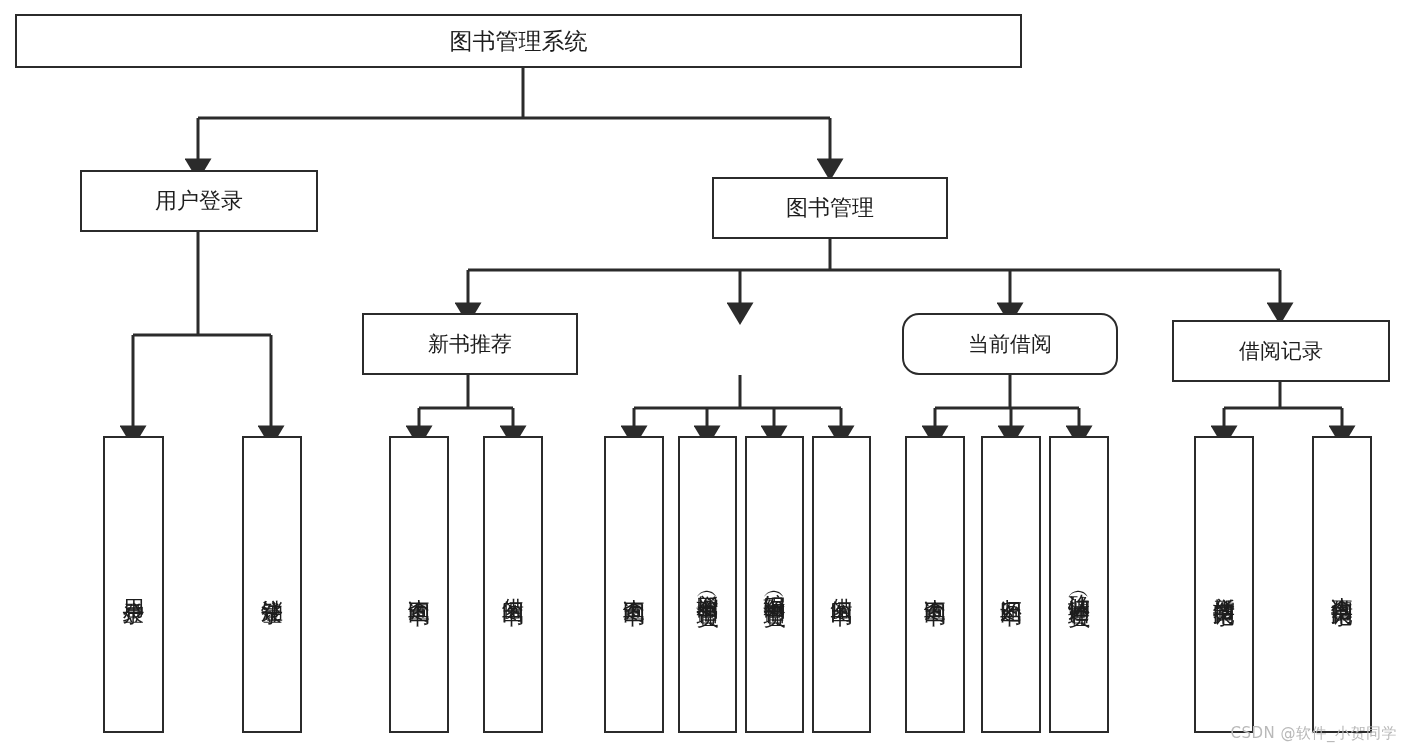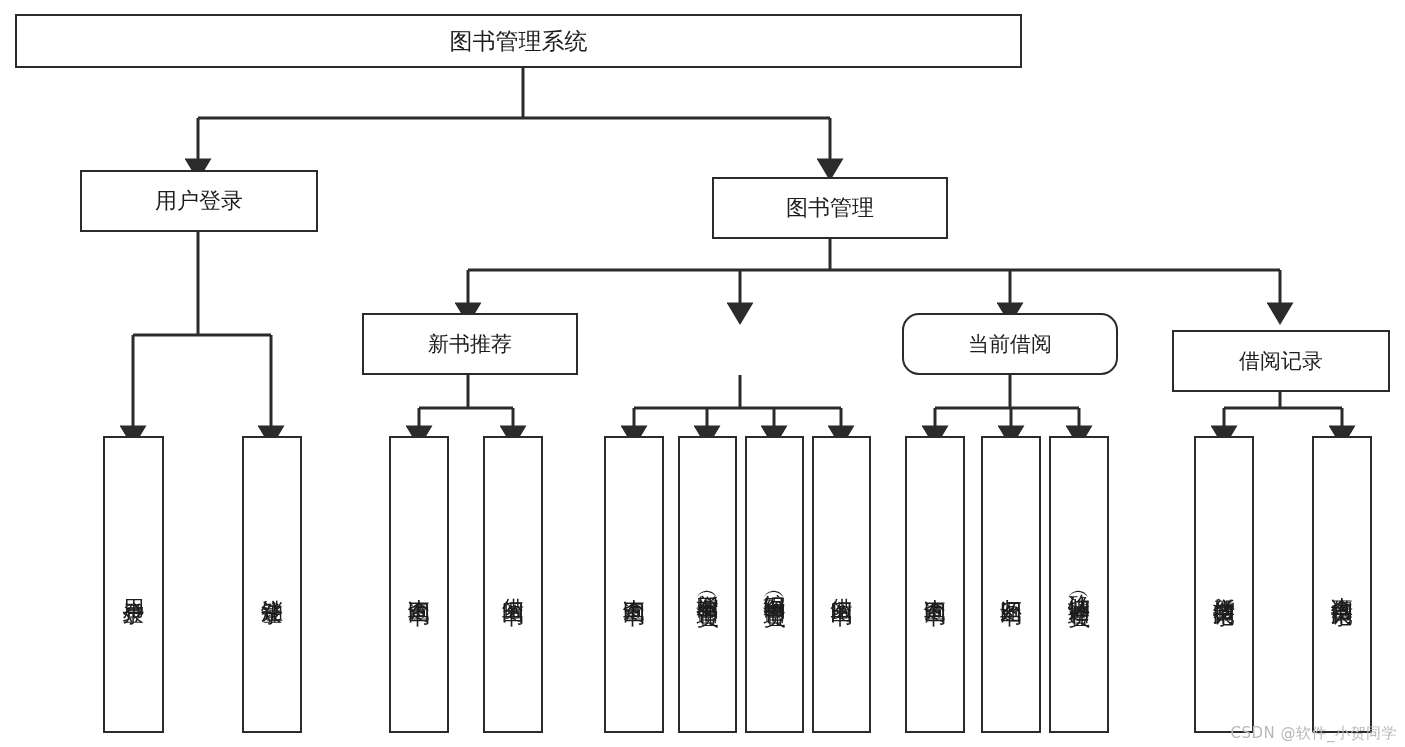--- a/index.html
+++ b/index.html
@@ -136,21 +136,21 @@
   <div class="node level1" style="left:712px; top:177px; width:236px; height:62px;">
     <span class="node-label">图书管理</span>
   </div>
 
   <div class="node level2" style="left:362px; top:313px; width:216px; height:62px;">
     <span class="node-label">新书推荐</span>
   </div>
   <div class="node level2" style="left:902px; top:313px; width:216px; height:62px;border-radius:17px;">
     <span class="node-label">当前借阅</span>
   </div>
-  <div class="node level2" style="left:1172px; top:330px; width:218px; height:62px;">
+  <div class="node level2" style="left:1172px; top:320px; width:218px; height:62px;">
     <span class="node-label">借阅记录</span>
   </div>
 
   <div class="node leaf" style="left:103px; top:436px; width:61px; height:297px;">
     <span class="node-label">用户登录</span>
   </div>
   <div class="node leaf" style="left:242px; top:436px; width:60px; height:297px;">
     <span class="node-label">注销登录</span>
   </div>
 

